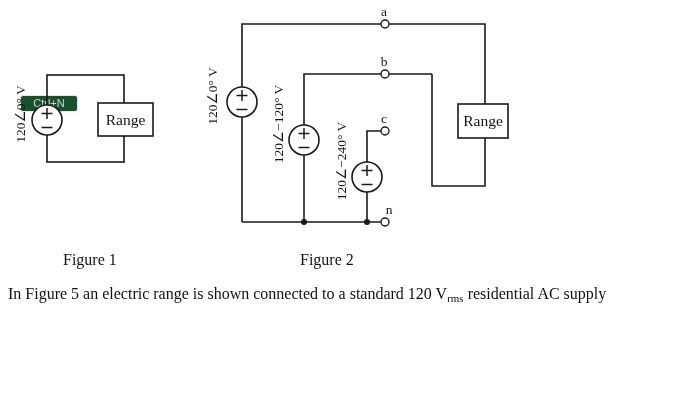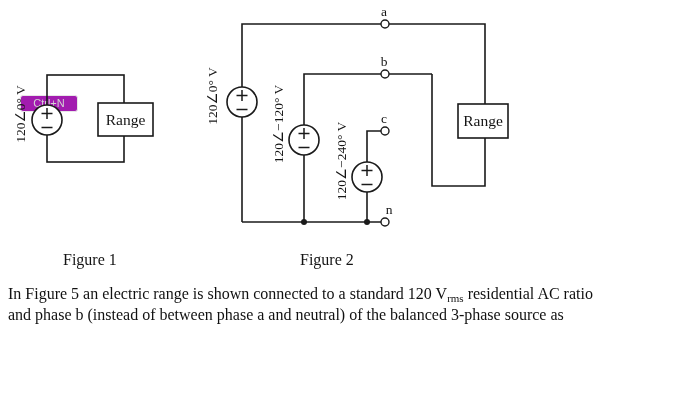--- a/index.html
+++ b/index.html
@@ -66,21 +66,21 @@
     fill: #141414;
   }
   .watermark {
     position: absolute;
     left: 20px;
     top: 95px;
     width: 56px;
     height: 15px;
     border: 1px solid #e7e7e7;
     border-radius: 3px;
-    background: #a21caf;
+    background: #14532d;
     color: #d3d3d3;
     font-family: "Liberation Sans", sans-serif;
     font-size: 11px;
     line-height: 15px;
     text-align: center;
     z-index: 1;
   }
   .problem {
     position: absolute;
     left: 8px;
@@ -180,17 +180,16 @@
       <text class="term" x="384" y="66" text-anchor="middle">b</text>
       <text class="term" x="384" y="123" text-anchor="middle">c</text>
       <text class="term" x="389" y="214" text-anchor="middle">n</text>
     </g>
 
     <text class="cap" x="63" y="265">Figure 1</text>
     <text class="cap" x="300" y="265">Figure 2</text>
   </svg>
 
   <div class="problem">
-    <div class="pline"><span>In Figure 5 an electric range is shown connected to a standard 120 V</span><sub>rms</sub><span> residential AC ratio</span></div>
-    <div class="pline">and phase b (instead of between phase a and neutral) of the balanced 3-phase source as</div>
+    <div class="pline"><span>In Figure 5 an electric range is shown connected to a standard 120 V</span><sub>rms</sub><span> residential AC supply</span></div>
   </div>
 
 </div>
 
 </body></html>

